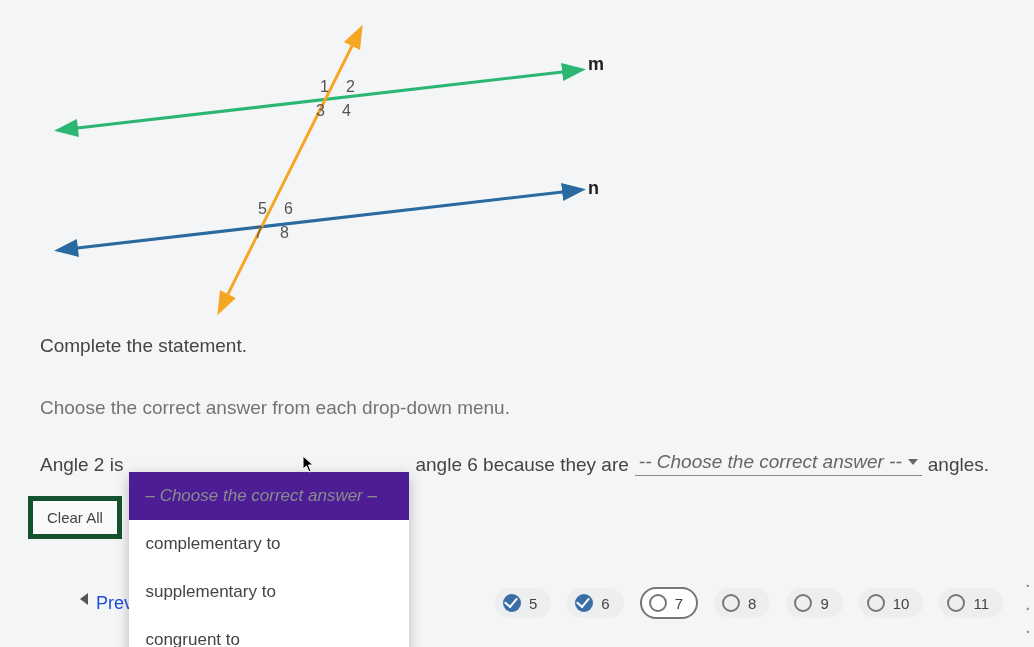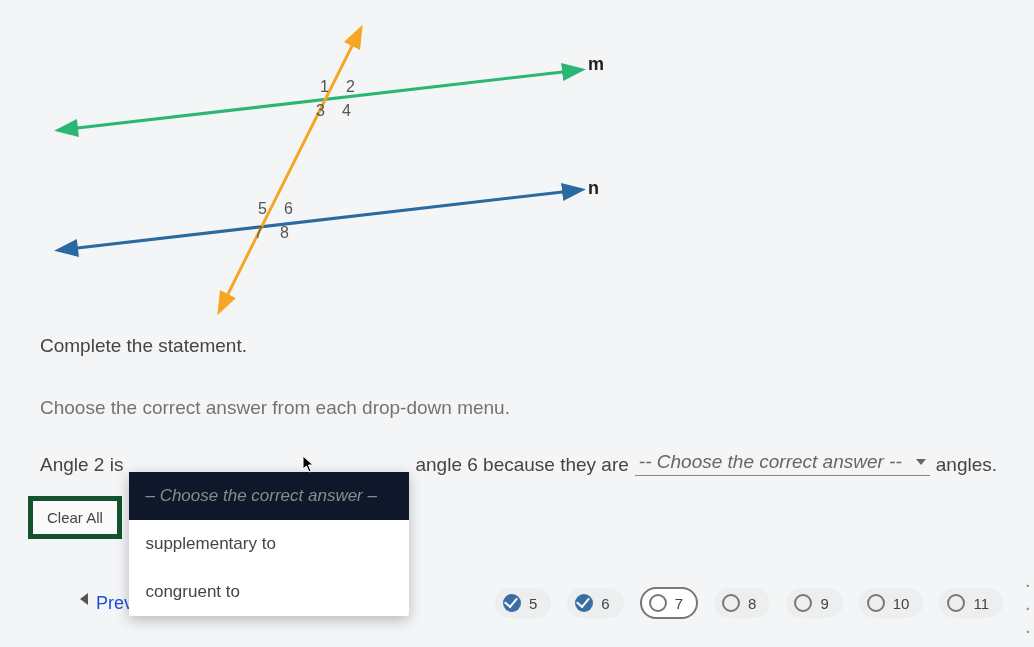--- a/index.html
+++ b/index.html
@@ -49,21 +49,21 @@
   }
   .dropdown-wrap {
     position: relative;
     display: inline-block;
     min-width: 280px;
     vertical-align: middle;
   }
   .dropdown-closed {
     display: inline-flex;
     align-items: center;
-    gap: 14px;
+    gap: 6px;
     font-style: italic;
     color: #666;
     border-bottom: 1px solid #888;
     padding: 2px 4px;
     cursor: pointer;
     min-width: 270px;
   }
   .caret {
     width: 0; height: 0;
     border-left: 5px solid transparent;
@@ -83,21 +83,21 @@
     font-size: 17px;
   }
   .dropdown-open .opt {
     padding: 14px 16px;
     cursor: pointer;
     color: #444;
   }
   .dropdown-open .opt.placeholder {
     font-style: italic;
     color: #8b8b8b;
-    background: #0f172a;
+    background: #4c1d95;
   }
 
   .clear-all {
     position: absolute;
     left: 28px;
     top: 496px;
     border: 5px solid #14532d;
     background: #fafafa;
     padding: 8px 14px;
     font-size: 15px;
@@ -242,20 +242,21 @@
 <div class="content">
   <p class="line1">Complete the statement.</p>
   <p class="line2">Choose the correct answer from each drop-down menu.</p>
 
   <div class="qline">
     <span>Angle 2 is</span>
 
     <span class="dropdown-wrap">
       <div class="dropdown-open">
         <div class="opt placeholder">– Choose the correct answer –</div>
+        <div class="opt">complementary to</div>
         <div class="opt">supplementary to</div>
         <div class="opt">congruent to</div>
       </div>
     </span>
 
     <span style="margin-left:0;">angle 6 because they are</span>
 
     <span class="dropdown-closed">
       <span>-- Choose the correct answer --</span>
       <span class="caret"></span>

